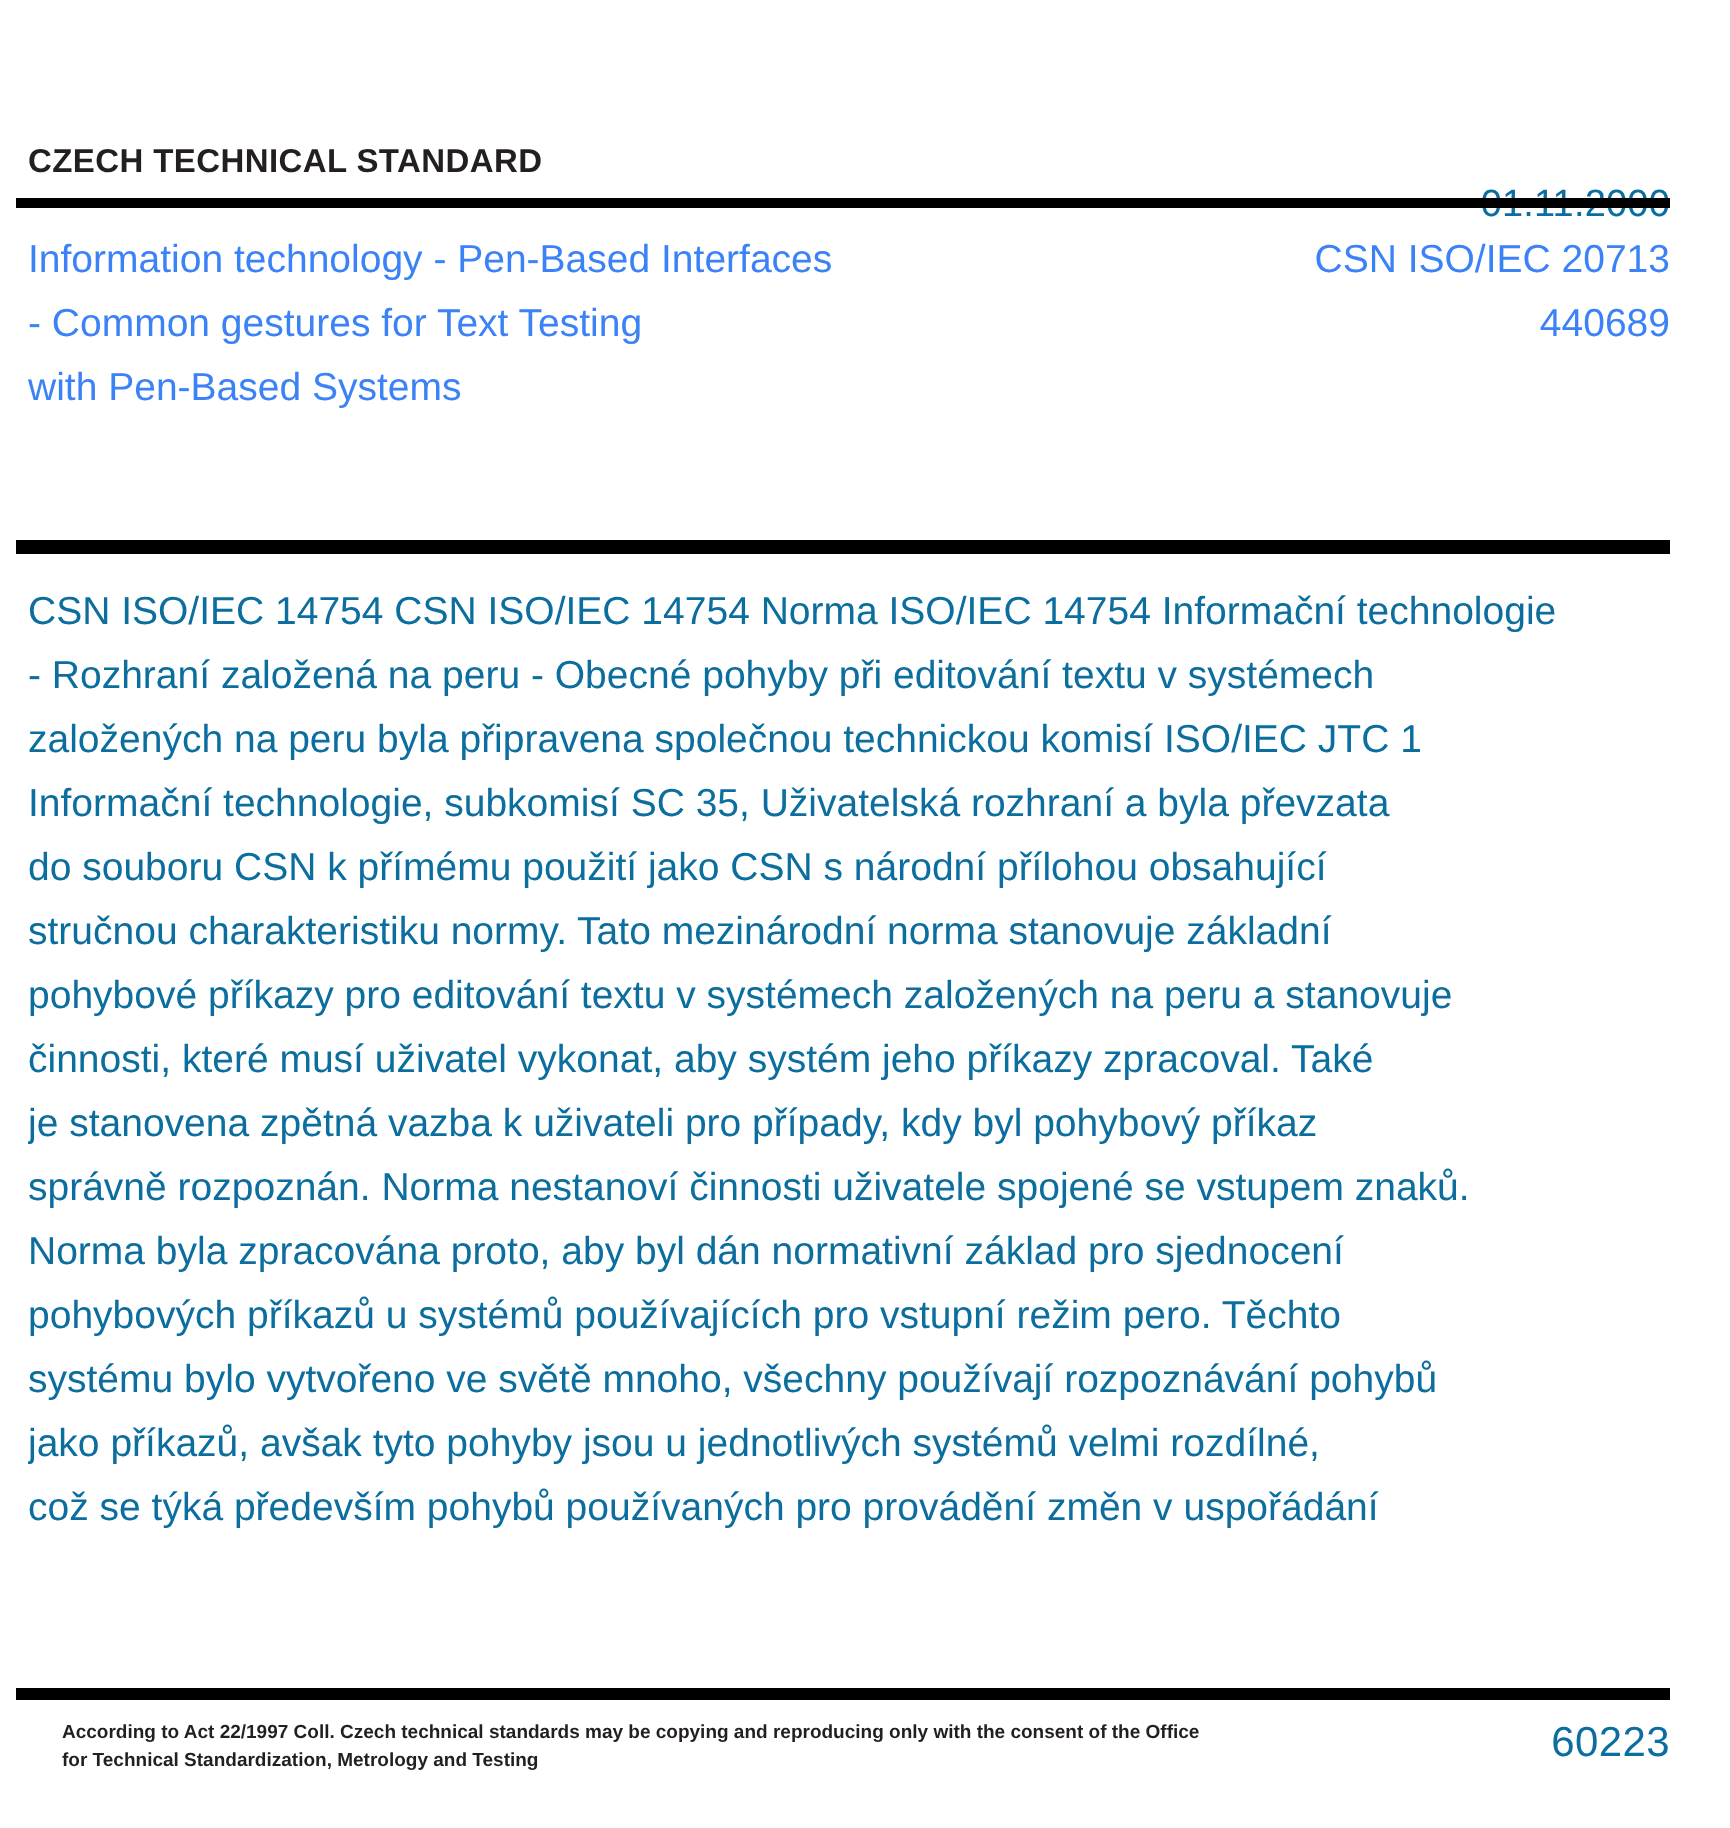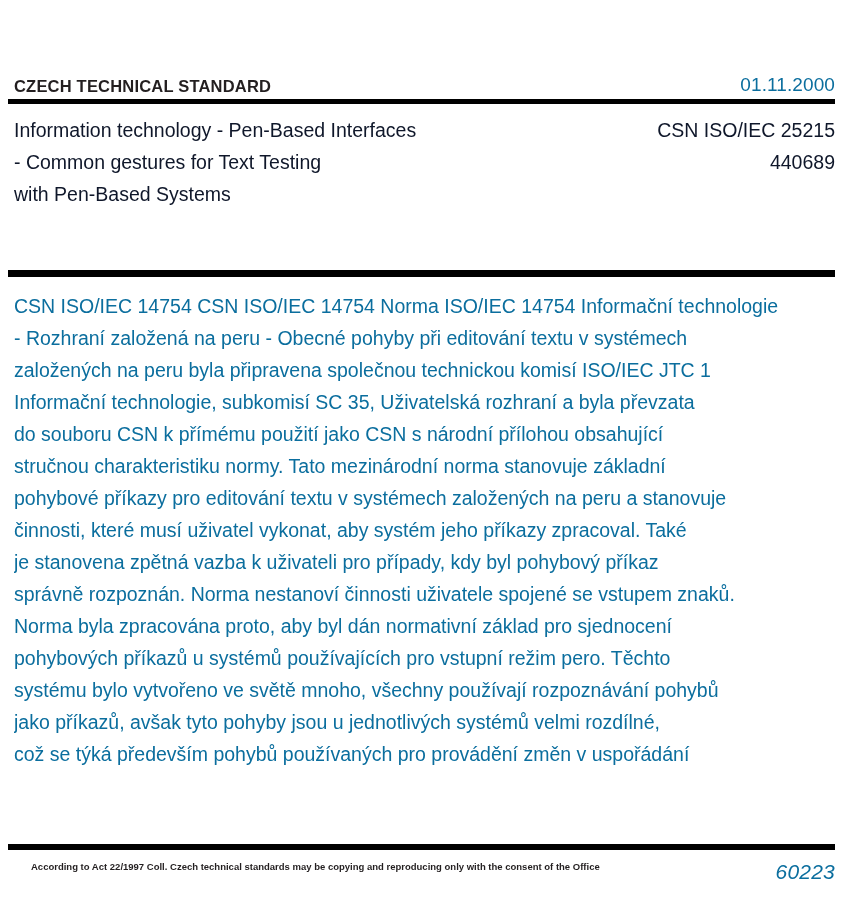--- a/index.html
+++ b/index.html
@@ -23,21 +23,21 @@
   }
 
   
   .header-row {
     position: absolute;
     left: 0;
     right: 0;
     top: 72px;
     height: 24px;
     display: flex;
-    align-items: flex-end;
+    align-items: flex-start;
     justify-content: space-between;
     padding: 0 30px 0 14px;
     box-sizing: border-box;
   }
   .doc-kicker {
     font-size: 16.5px;
     font-weight: bold;
     color: #231f20;
     letter-spacing: 0.2px;
     white-space: nowrap;
@@ -65,21 +65,21 @@
   .title-block {
     position: absolute;
     left: 14px;
     right: 30px;
     top: 114px;
   }
   .title-line {
     display: flex;
     justify-content: space-between;
     align-items: baseline;
-    color: #0f172a;
+    color: #3b82f6;
     font-size: 19.5px;
     line-height: 32px;
     white-space: nowrap;
     gap: 32px;
   }
   .title-left { text-align: left; }
   .title-right { text-align: right; }
 
   
   .body-block {
@@ -131,39 +131,38 @@
     line-height: 14px;
     max-width: 600px;
     margin-left: 17px;
   }
   .footer-legal div { white-space: nowrap; }
   .footer-number {
     font-size: 21px;
     color: #0b6e9e;
     white-space: nowrap;
     letter-spacing: 0.2px;
-    font-style: italic;
   }
 </style>
 </head>
 <body>
 
 <div class="page">
 
   <div class="header-row">
     <span class="doc-kicker">CZECH TECHNICAL STANDARD</span>
     <span class="doc-date">01.11.2000</span>
   </div>
 
   <div class="rule rule-thin"></div>
 
   <div class="title-block">
     <div class="title-line">
       <span class="title-left">Information technology - Pen-Based Interfaces</span>
-      <span class="title-right">CSN ISO/IEC 25215</span>
+      <span class="title-right">CSN ISO/IEC 20713</span>
     </div>
     <div class="title-line">
       <span class="title-left">- Common gestures for Text Testing</span>
       <span class="title-right">440689</span>
     </div>
     <div class="title-line">
       <span class="title-left">with Pen-Based Systems</span>
       <span class="title-right"></span>
     </div>
   </div>
@@ -187,17 +186,18 @@
     <div class="body-line">jako příkazů, avšak tyto pohyby jsou u jednotlivých systémů velmi rozdílné,</div>
     <div class="body-line">což se týká především pohybů používaných pro provádění změn v uspořádání</div>
   </div>
 
 
   <div class="rule rule-footer"></div>
 
   <div class="footer">
     <div class="footer-legal">
       <div>According to Act 22/1997 Coll. Czech technical standards may be copying and reproducing only with the consent of the Office</div>
+      <div>for Technical Standardization, Metrology and Testing</div>
     </div>
     <div class="footer-number">60223</div>
   </div>
 
 </div>
 
 </body></html>

